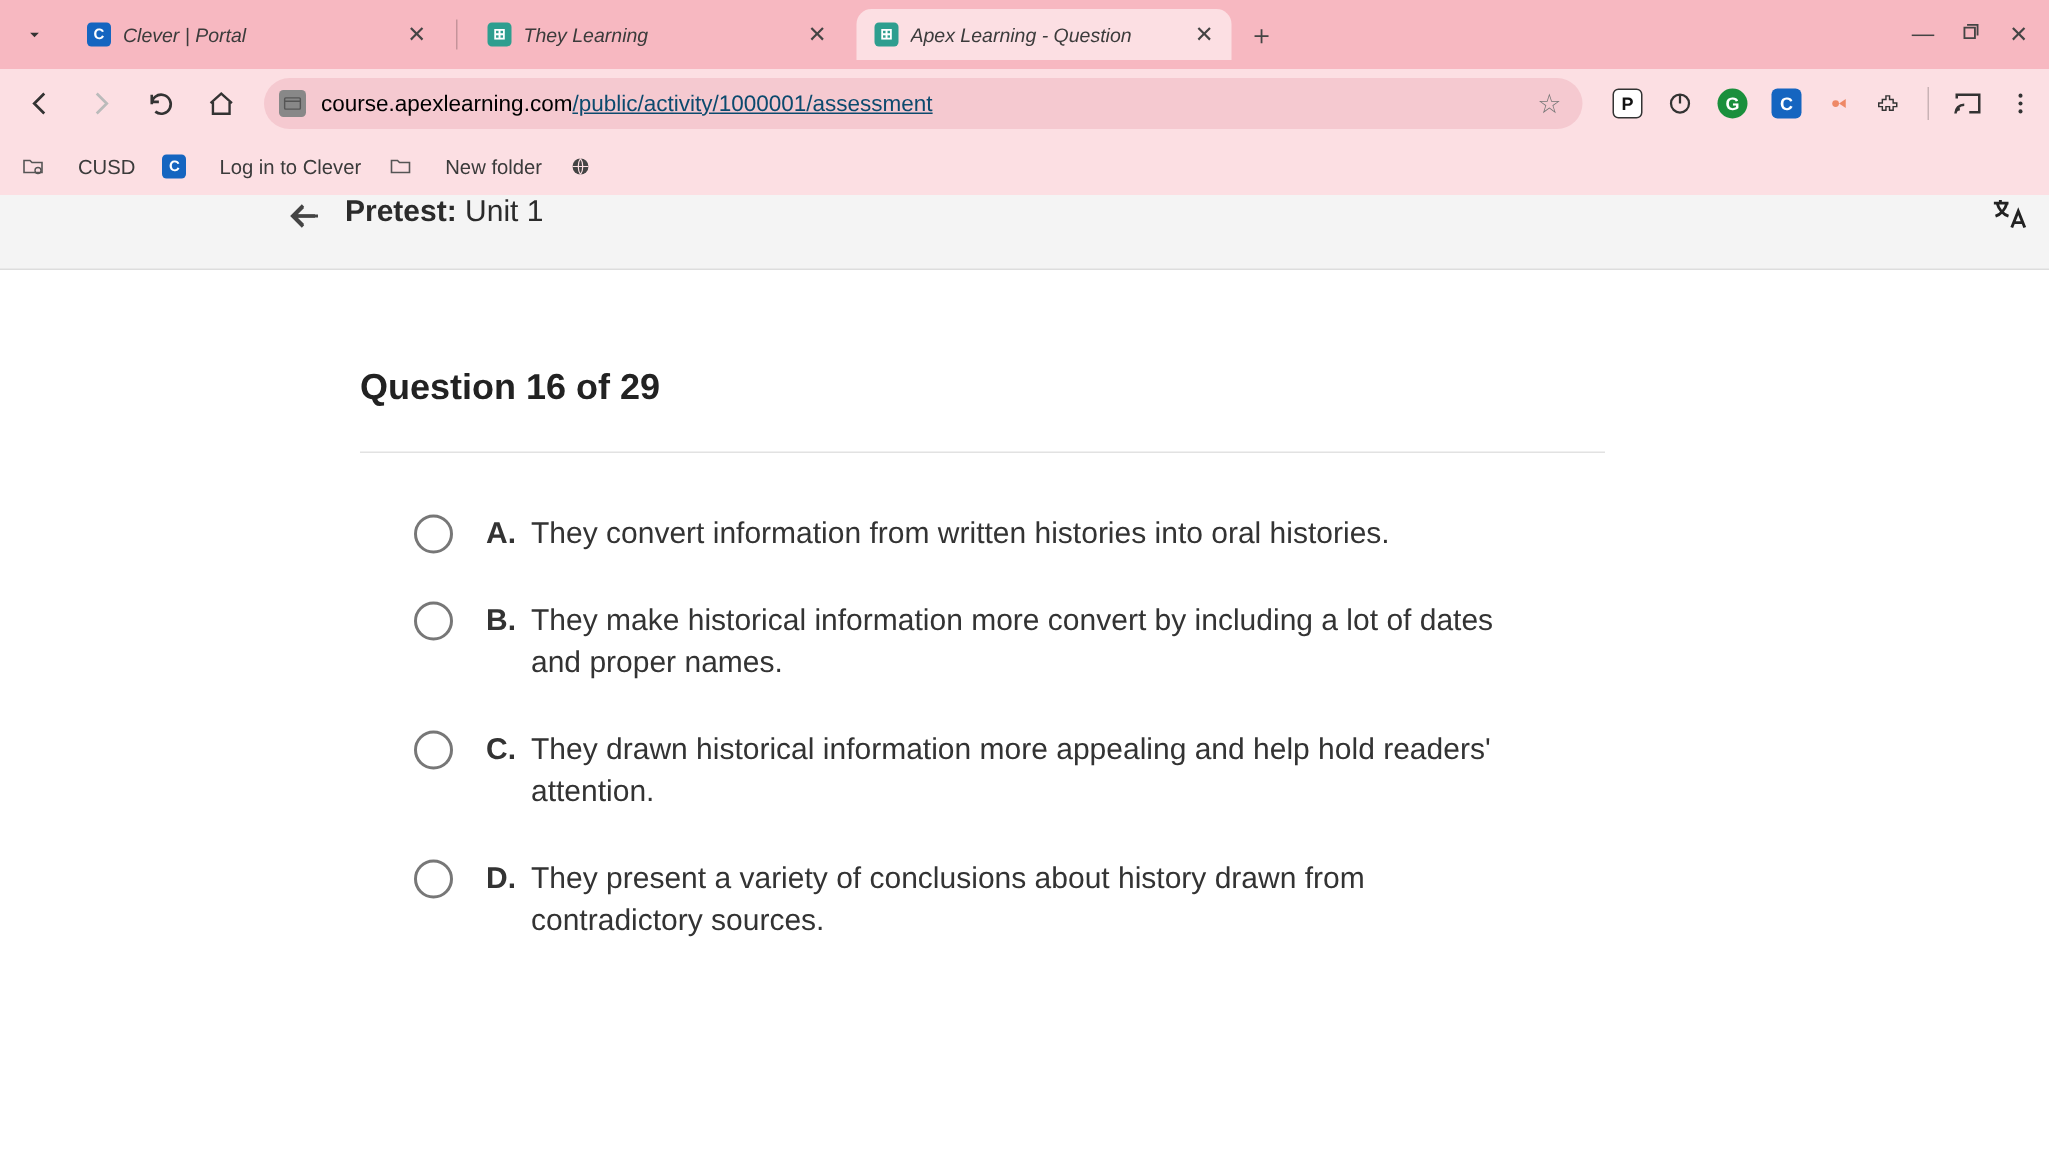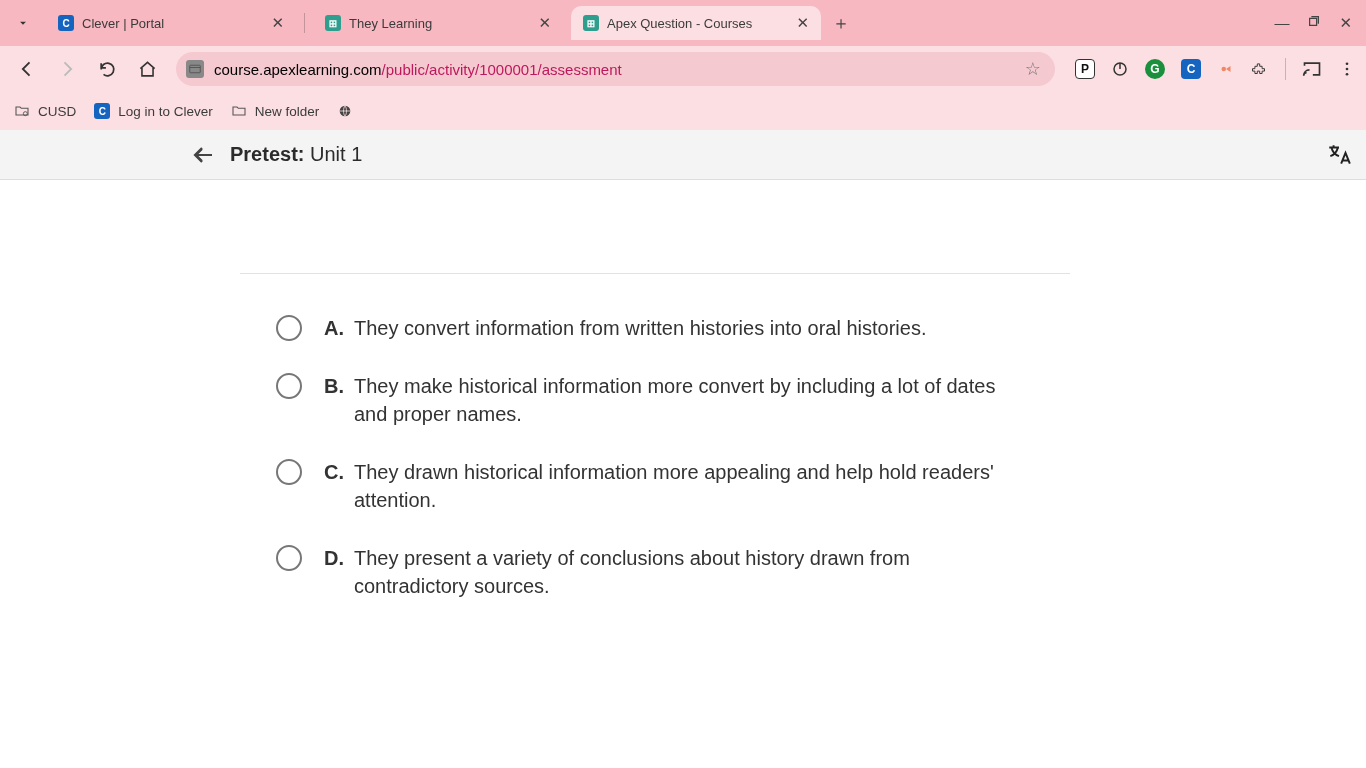--- a/index.html
+++ b/index.html
@@ -32,21 +32,21 @@
     min-width: 250px;
     max-width: 270px;
     color: #3b3b3b;
     font-size: 13px;
     position: relative;
   }
   .tab.active { background: #fcdfe3; }
   .tab .favicon { width:16px; height:16px; margin-right:8px; border-radius:3px; display:flex;align-items:center;justify-content:center;font-size:10px;font-weight:bold;color:#fff;}
   .fav-clever { background:#1565c0; }
   .fav-apex { background:#2e9e8f; }
-  .tab .tab-title { flex:1; overflow:hidden; white-space:nowrap; text-overflow:ellipsis; }
+  .tab .tab-title { flex:1; overflow:hidden; white-space:nowrap; text-overflow:ellipsis;font-style:italic; }
   .tab .tab-close { font-size:15px; color:#444; margin-left:6px; }
   .tab-sep { width:1px; height:20px; background: rgba(0,0,0,0.2); margin-left:8px;}
   .tab-new { width:28px;height:28px;display:flex;align-items:center;justify-content:center;font-size:18px;color:#444;margin-left:6px;}
   .window-controls { margin-left:auto; display:flex; gap:18px; color:#444; font-size:15px; padding-right:6px;}
 
   
   .toolbar {
     background:#fcdfe3;
     height: 46px;
     display:flex;
@@ -62,45 +62,45 @@
     background: #f5c9d0;
     border-radius: 17px;
     display:flex; align-items:center;
     padding: 0 14px 0 10px;
     color:#555; font-size:15px;
     margin-left:6px;
     gap:10px;
   }
   .omnibox .site-icon { width:18px;height:18px;background:#888;border-radius:3px; display:flex;align-items:center;justify-content:center;}
   .omnibox .url-dark { color:#000000; }
-  .omnibox .url-light { color:#be185d; }
+  .omnibox .url-light { color:#0c4a6e;text-decoration:underline; }
   .omnibox .star { margin-left:auto; color:#777; font-size:18px;}
   .ext-icons { display:flex; align-items:center; gap:16px; margin-left:14px; color:#333;}
   .ext-ico { width:20px;height:20px;display:flex;align-items:center;justify-content:center;border-radius:4px;font-size:12px;font-weight:bold;}
   .divider-v { width:1px;height:22px;background:rgba(0,0,0,0.2); }
 
   
   .bookmarks-bar {
     background:#fcdfe3;
     height:38px;
     display:flex; align-items:center;
     padding: 0 14px;
     gap: 18px;
     font-size:13.5px;
     color:#3b3b3b;
   }
-  .bookmark-item { display:flex; align-items:flex-end; gap:8px;}
+  .bookmark-item { display:flex; align-items:flex-end; gap:22px;}
   .bk-ico { width:16px;height:16px;display:flex;align-items:center;justify-content:center;border-radius:3px;font-size:10px;}
 
   
   .page-header {
     height: 50px;
     background:#f4f4f4;
     border-bottom:1px solid #ddd;
-    display:flex; align-items:center;
+    display:flex; 
     padding:0 14px;
     position:relative;
   }
   .back-arrow-page {
     width:28px;height:28px;display:flex;align-items:center;justify-content:center;color:#444;margin-left:176px;
   }
   .pretest-title { font-size:20px; color:#2b2b2b; margin-left:12px;}
   .pretest-title .bold { font-weight:700; }
   .translate-ico { margin-left:auto; color:#333; font-size:20px;}
 
@@ -139,21 +139,21 @@
     <span class="tab-close">✕</span>
   </div>
   <div class="tab-sep"></div>
   <div class="tab">
     <span class="favicon fav-apex">⊞</span>
     <span class="tab-title">They Learning</span>
     <span class="tab-close">✕</span>
   </div>
   <div class="tab active">
     <span class="favicon fav-apex">⊞</span>
-    <span class="tab-title">Apex Question - Courses</span>
+    <span class="tab-title">Apex Learning - Question</span>
     <span class="tab-close">✕</span>
   </div>
   <div class="tab-new">＋</div>
 
   <div class="window-controls">
     <span>—</span>
     <span>
       <svg width="14" height="14" viewBox="0 0 16 16">
           <path d="M3 5h8v8H3z M5 3h8v8" fill="none" stroke="#444" stroke-width="1.4"></path>
         </svg>
@@ -279,20 +279,21 @@
   <div class="translate-ico">
     <svg width="26" height="26" viewBox="0 0 24 24">
         <path d="M3 5h9M7 3v2M5 5c1 4 4 7 7 8M11 5c-1 4-4 7-7 8" fill="none" stroke="#222" stroke-width="1.8"></path>
         <path d="M14 20l4-10 4 10M15.2 17h5.6" fill="none" stroke="#222" stroke-width="1.8"></path>
       </svg>
   </div>
 </div>
 
 <div class="content-area">
   <div class="question-block">
+    <div class="q-number">Question 16 of 29</div>
     <hr class="q-divider">
     <div class="options">
 
       <div class="option-row">
         <div class="radio-circle"></div>
         <div class="option-text">
           <span class="option-letter">A.</span>
           <span>They convert information from written histories into oral histories.</span>
         </div>
       </div>

